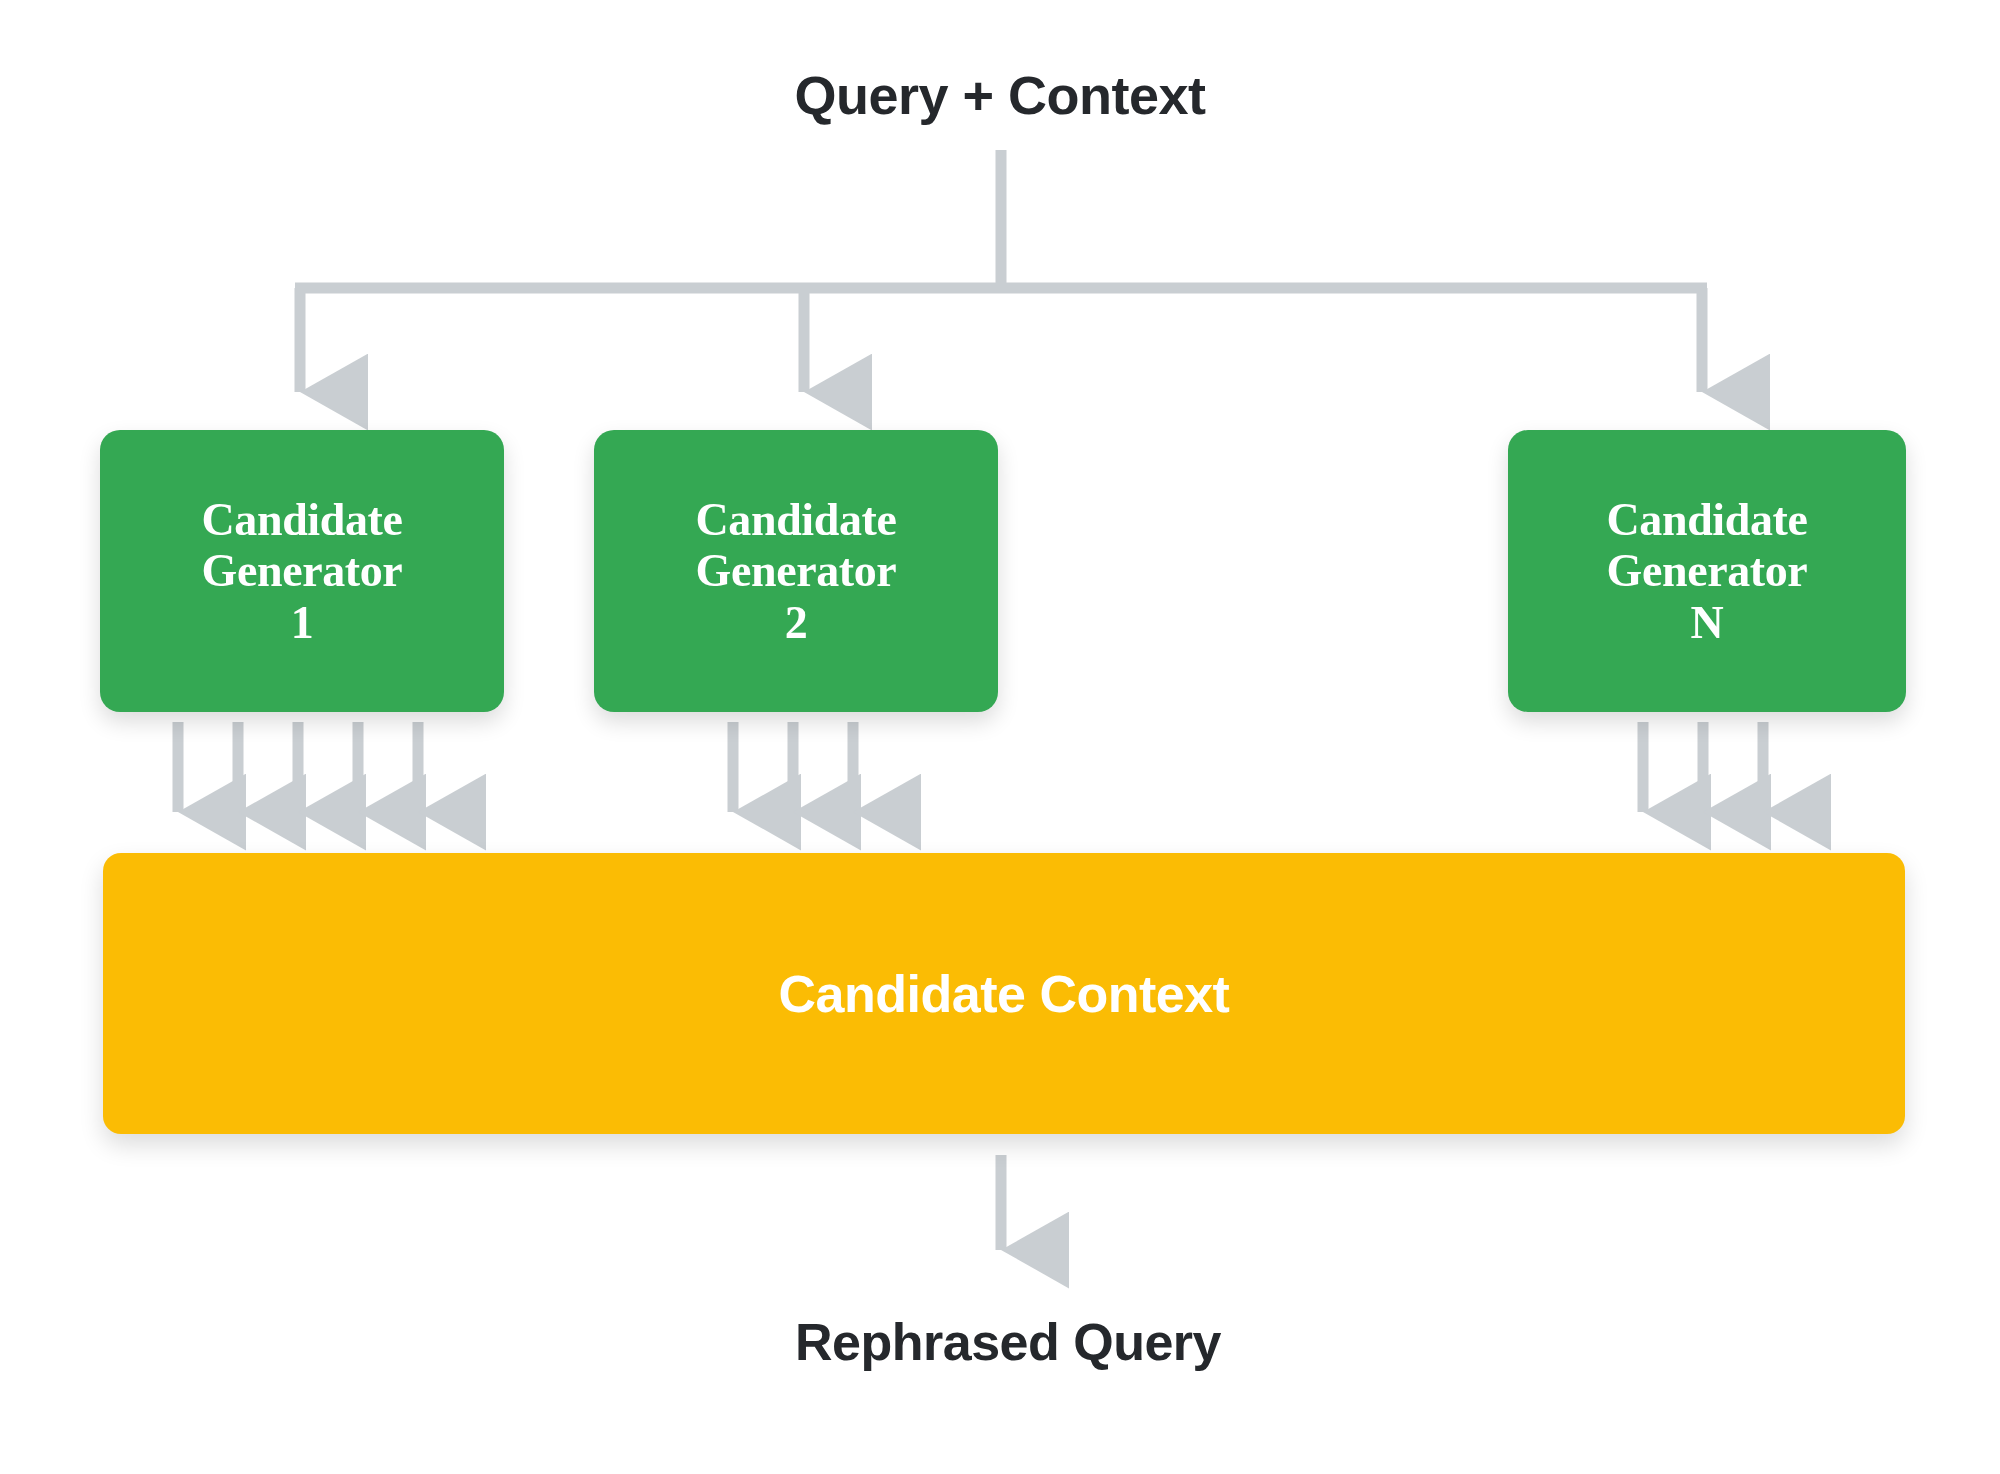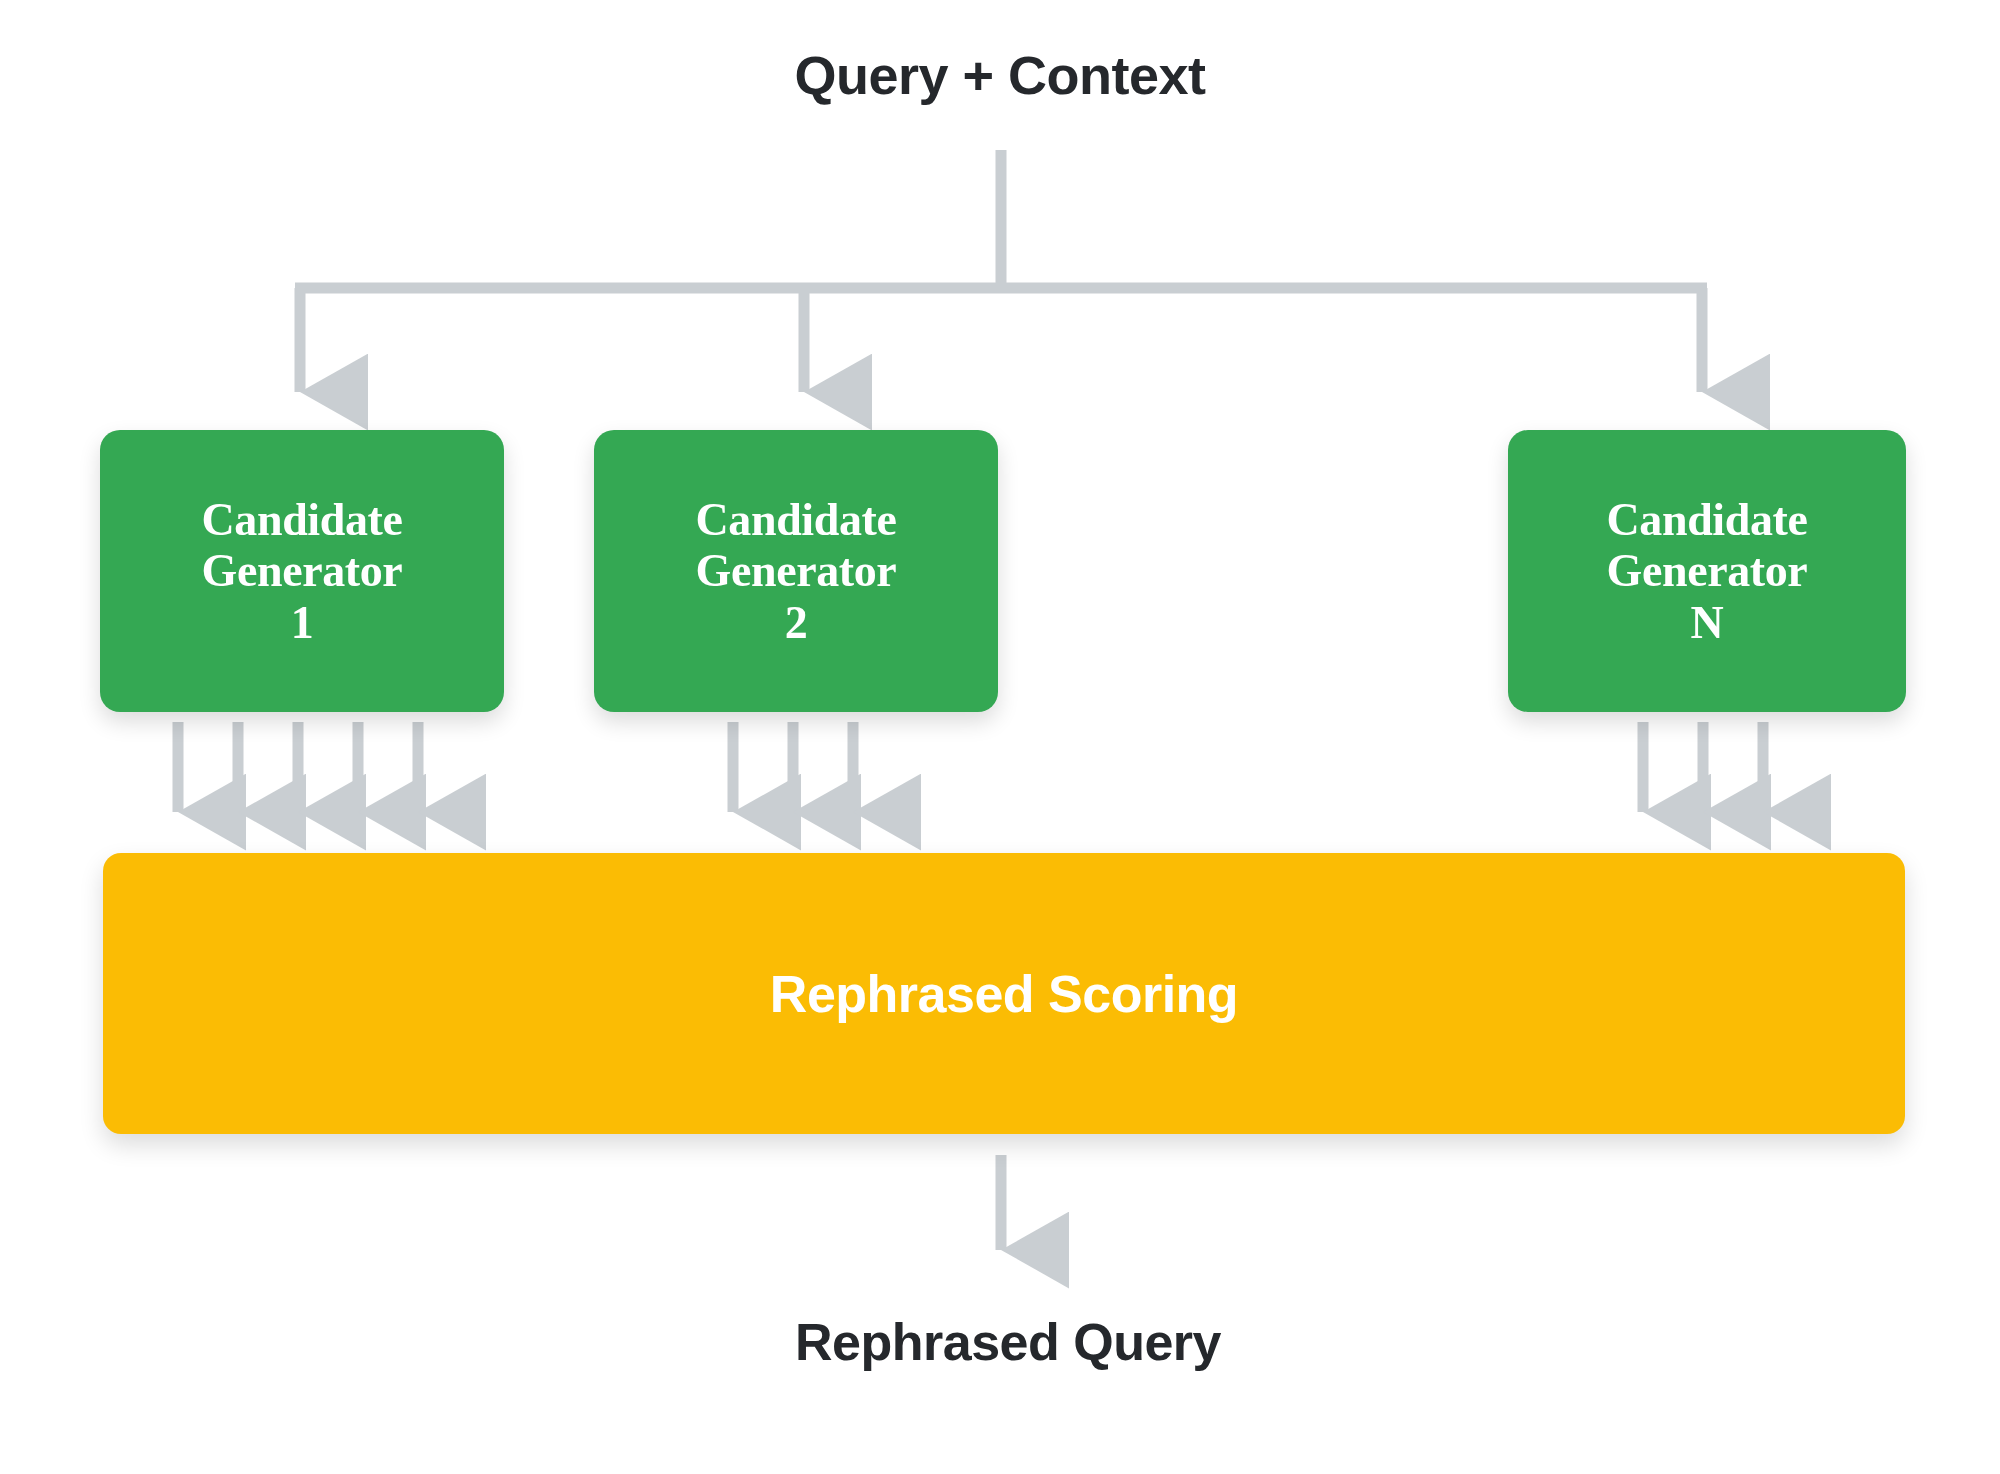--- a/index.html
+++ b/index.html
@@ -36,21 +36,21 @@
     text-align: center;
     color: #25282c;
     font-weight: 700;
     letter-spacing: -0.5px;
     white-space: nowrap;
     line-height: 1;
   }
   #node-query-context {
     left: 0;
     right: 0;
-    top: 48px;
+    top: 68px;
     font-size: 54px;
   }
   #node-rephrased-query {
     left: 16px;
     right: 0;
     top: 1316px;
     font-size: 52px;
   }
 
   
@@ -166,18 +166,18 @@
 
   <div class="gen-box" id="gen-box-n">
     <div class="gen-label">
       <span>Candidate</span><br>
       <span>Generator</span><br>
       <span>N</span>
     </div>
   </div>
 
   <div id="scoring-bar">
-    <div class="bar-label">Rephrased Scoring</div>
+    <div class="bar-label">Candidate Context</div>
   </div>
 
   <div class="text-node" id="node-rephrased-query">Rephrased Query</div>
 
 </div>
 
 </body></html>

